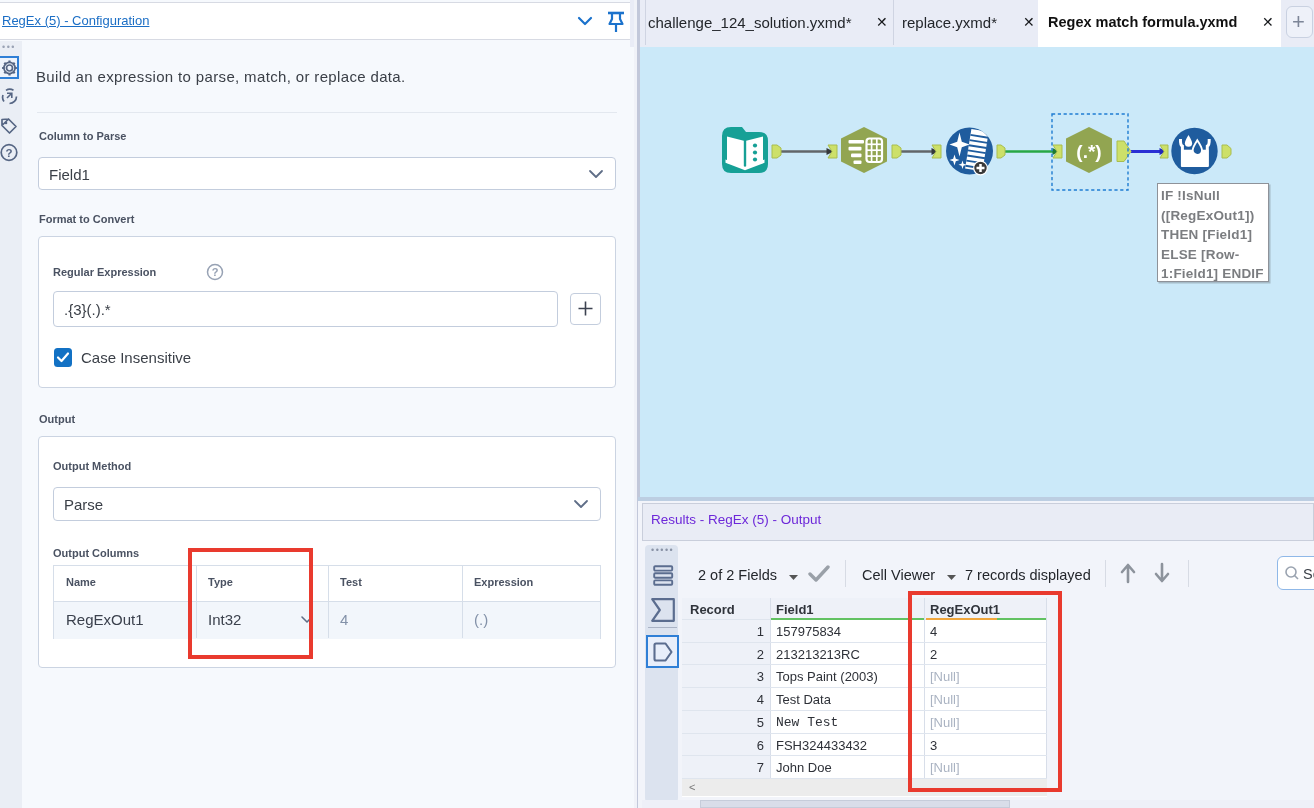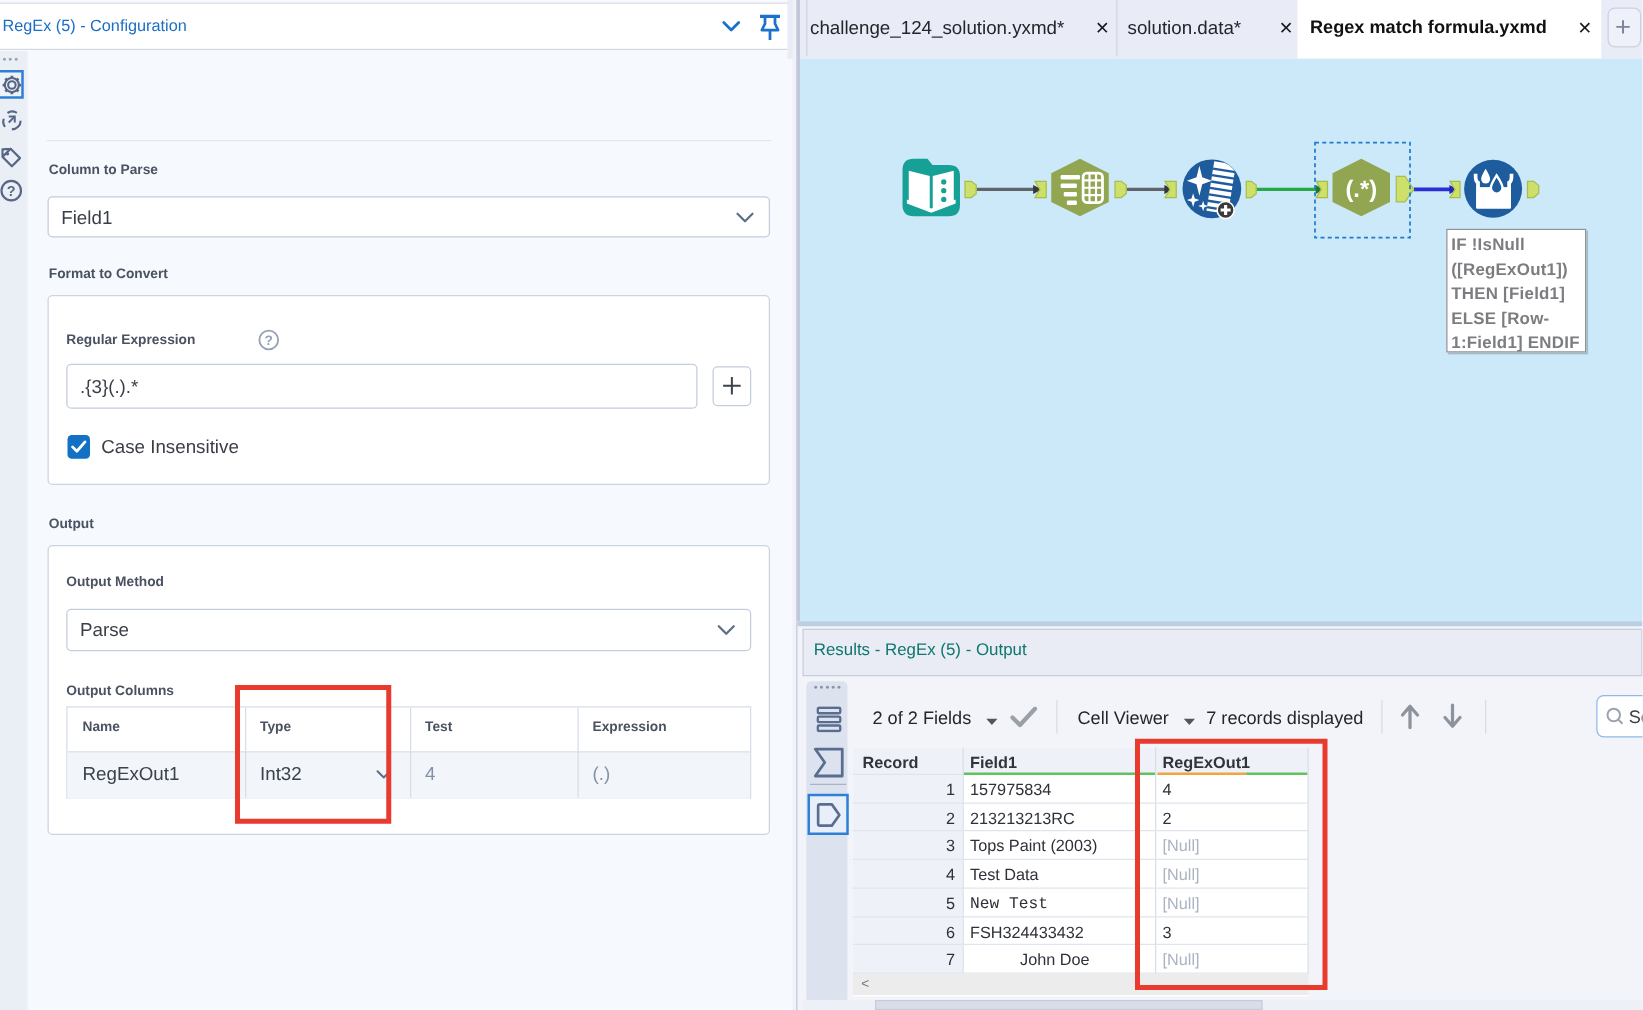--- a/index.html
+++ b/index.html
@@ -10,21 +10,21 @@
   .lbl { font-weight:bold; color:#4a5262; font-size:11px; }
   .box { background:#fff; border:1px solid #cbd4e2; border-radius:4px; }
   .inp { background:#fff; border:1px solid #c3cddd; border-radius:4px; }
 </style>
 </head>
 <body>
 
 <div class="abs" id="leftpanel" style="left:0;top:0;width:630px;height:808px;background:#f6f9fd;">
 
   <div class="abs" style="left:0;top:2px;width:634px;height:38px;background:#fff;border:1px solid #d7dae3;border-left:none;"></div>
-  <div class="abs" style="left:2px;top:13px;font-size:13px;color:#1b6ec5;">RegEx (5) - Configuration</div>
+  <div class="abs" style="left:2px;top:13px;font-size:13px;color:#1b6ec5;text-decoration:underline;">RegEx (5) - Configuration</div>
   <svg class="abs" style="left:576px;top:14px;" width="18" height="14" viewBox="0 0 18 14">
       <polyline points="3,4 9,10 15,4" fill="none" stroke="#1b72cc" stroke-width="2.2" stroke-linecap="round" stroke-linejoin="round"></polyline>
     </svg>
   <svg class="abs" style="left:606px;top:10px;" width="20" height="24" viewBox="0 0 20 24">
     <line x1="2" y1="3" x2="18" y2="3" stroke="#1b72cc" stroke-width="2.6"></line>
     <path d="M6 3 L6 9 L3.5 14 L16.5 14 L14 9 L14 3" fill="none" stroke="#1b72cc" stroke-width="2.2" stroke-linejoin="round"></path>
     <line x1="10" y1="14" x2="10" y2="22" stroke="#1b72cc" stroke-width="2.2"></line>
   </svg>
 
   <div class="abs" style="left:0;top:41px;width:22px;height:767px;background:#eaeef5;"></div>
@@ -50,20 +50,21 @@
   <svg class="abs" style="left:0px;top:117px;" width="18" height="19" viewBox="0 0 18 19">
     <path d="M2 8.5 L8.5 2 L16 9.5 L9.5 16 L2 8.5 Z M2 8.5 L2 2.5 L8.5 2" fill="none" stroke="#566684" stroke-width="1.7" stroke-linejoin="round"></path>
     <circle cx="6" cy="6" r="1.3" fill="#566684"></circle>
   </svg>
 
   <svg class="abs" style="left:0px;top:143px;" width="18" height="19" viewBox="0 0 18 19">
     <circle cx="9" cy="9.5" r="7.8" fill="none" stroke="#566684" stroke-width="1.7"></circle>
     <text x="9" y="13.5" font-size="11.5" font-weight="bold" fill="#566684" text-anchor="middle" font-family="Liberation Sans">?</text>
   </svg>
 
+  <div class="abs" style="left:36px;top:68px;font-size:15px;letter-spacing:0.35px;color:#3a3f47;">Build an expression to parse, match, or replace data.</div>
   <div class="abs" style="left:37px;top:112px;width:580px;height:1px;background:#e3e8ef;"></div>
 
   <div class="abs lbl" style="left:39px;top:130px;">Column to Parse</div>
   <div class="abs inp" style="left:38px;top:157px;width:578px;height:33px;"></div>
   <div class="abs" style="left:49px;top:166px;font-size:15px;color:#3a3f47;">Field1</div>
   <svg class="abs" style="left:588px;top:169px;" width="16" height="10" viewBox="0 0 16 10">
       <polyline points="2,2 8,8 14,2" fill="none" stroke="#5f6e87" stroke-width="1.8" stroke-linecap="round" stroke-linejoin="round"></polyline>
     </svg>
 
   <div class="abs lbl" style="left:39px;top:213px;">Format to Convert</div>
@@ -116,21 +117,21 @@
   </div>
 
   <div class="abs" style="left:188px;top:548px;width:125px;height:111px;border:4px solid #e93a2e;"></div>
 </div>
 
 <div class="abs" id="tabbar" style="left:630px;top:0;width:684px;height:47px;background:#e9ecf6;">
   <div class="abs" style="left:15px;top:0;width:1px;height:45px;background:#cfd4e2;"></div>
   <div class="abs" style="left:18px;top:14px;font-size:15px;color:#23262b;">challenge_124_solution.yxmd*</div>
   <div class="abs" style="left:246px;top:14px;font-size:14px;color:#16181b;">✕</div>
   <div class="abs" style="left:263px;top:0;width:1px;height:45px;background:#cfd4e2;"></div>
-  <div class="abs" style="left:272px;top:14px;font-size:15px;color:#23262b;">solution.data*</div>
+  <div class="abs" style="left:272px;top:14px;font-size:15px;color:#23262b;">replace.yxmd*</div>
   <div class="abs" style="left:393px;top:14px;font-size:14px;color:#16181b;">✕</div>
   <div class="abs" style="left:408px;top:0;width:243px;height:47px;background:#fff;"></div>
   <div class="abs bold" style="left:418px;top:14px;font-size:14.5px;color:#111;">Regex match formula.yxmd</div>
   <div class="abs" style="left:632px;top:14px;font-size:14px;color:#16181b;">✕</div>
   <div class="abs" style="left:656px;top:6px;width:27px;height:32px;border:1px solid #c9d1e1;border-radius:6px;background:#eef1f9;"></div>
   <div class="abs" style="left:662px;top:9px;font-size:22px;color:#7d8698;">+</div>
 </div>
 
 <div class="abs" id="canvas" style="left:638px;top:47px;width:676px;height:450px;background:#cbe9f9;">
   <svg width="676" height="450" viewBox="0 0 676 450">
@@ -243,21 +244,21 @@
   <div class="abs bold" style="left:523px;top:139px;width:106px;font-size:13.5px;letter-spacing:0.2px;line-height:19.6px;color:#7b7d80;">IF !IsNull ([RegExOut1]) THEN [Field1] ELSE [Row-1:Field1] ENDIF</div>
 </div>
 
 <div class="abs" style="left:634px;top:0;width:4px;height:808px;background:#f0f2f8;"></div>
 <div class="abs" style="left:637px;top:0;width:2.5px;height:808px;background:#c2c8da;"></div>
 
 <div class="abs" id="results" style="left:638px;top:497px;width:676px;height:311px;background:#f2f4fa;">
   <div class="abs" style="left:0;top:0;width:676px;height:4px;background:#bccee2;"></div>
 
   <div class="abs" style="left:4px;top:6px;width:672px;height:38px;background:#e9ecf5;border:1px solid #c9cedb;"></div>
-  <div class="abs" style="left:13px;top:15px;font-size:13.5px;color:#0f766e;">Results - RegEx (5) - Output</div>
+  <div class="abs" style="left:13px;top:15px;font-size:13.5px;color:#6d28d9;">Results - RegEx (5) - Output</div>
 
   <div class="abs" style="left:7px;top:48px;width:33px;height:257px;background:#dce3ef;border-radius:4px;"></div>
   <div class="abs" style="left:13px;top:48px;color:#8a93a6;font-size:9px;letter-spacing:1.5px;">•••••</div>
   <svg class="abs" style="left:15px;top:68px;" width="21" height="21" viewBox="0 0 21 21">
     <g fill="none" stroke="#5b6d8f" stroke-width="1.9">
       <rect x="1.2" y="1.2" width="18" height="4.4" rx="1"></rect>
       <rect x="1.2" y="8.3" width="18" height="4.4" rx="1"></rect>
       <rect x="1.2" y="15.4" width="18" height="4.4" rx="1"></rect>
     </g>
   </svg>
@@ -334,21 +335,21 @@
         <div class="abs" style="left:0;top:134.57142857142858px;width:365px;height:1px;background:#dfe5ee;"></div>
         <div class="abs" style="left:0;top:116.85714285714286px;width:82px;text-align:right;color:#2e3138;">5</div>
         <div class="abs" style="left:94px;top:116.85714285714286px;color:#2e3138;font-family:Liberation Mono, monospace;">New Test</div>
         <div class="abs" style="left:248px;top:116.85714285714286px;color:#aab3c2;">[Null]</div>
         <div class="abs" style="left:0;top:157.2857142857143px;width:365px;height:1px;background:#dfe5ee;"></div>
         <div class="abs" style="left:0;top:139.57142857142858px;width:82px;text-align:right;color:#2e3138;">6</div>
         <div class="abs" style="left:94px;top:139.57142857142858px;color:#2e3138;">FSH324433432</div>
         <div class="abs" style="left:248px;top:139.57142857142858px;color:#2e3138;">3</div>
         <div class="abs" style="left:0;top:180px;width:365px;height:1px;background:#dfe5ee;"></div>
         <div class="abs" style="left:0;top:162.28571428571428px;width:82px;text-align:right;color:#2e3138;">7</div>
-        <div class="abs" style="left:94px;top:162.28571428571428px;color:#2e3138;margin-left:40px;">John Doe</div>
+        <div class="abs" style="left:94px;top:162.28571428571428px;color:#2e3138;">John Doe</div>
         <div class="abs" style="left:248px;top:162.28571428571428px;color:#aab3c2;">[Null]</div>
       </div>
 
     <div class="abs" style="left:0;top:181px;width:365px;height:17px;background:#ececec;"></div>
     <div class="abs" style="left:7px;top:183px;font-size:11px;color:#777;">&lt;</div>
   </div>
 
   <div class="abs" style="left:270px;top:94px;width:154px;height:201px;border:4px solid #e93a2e;"></div>
 
   <div class="abs" style="left:4px;top:303px;width:672px;height:8px;background:#eef0f8;"></div>

